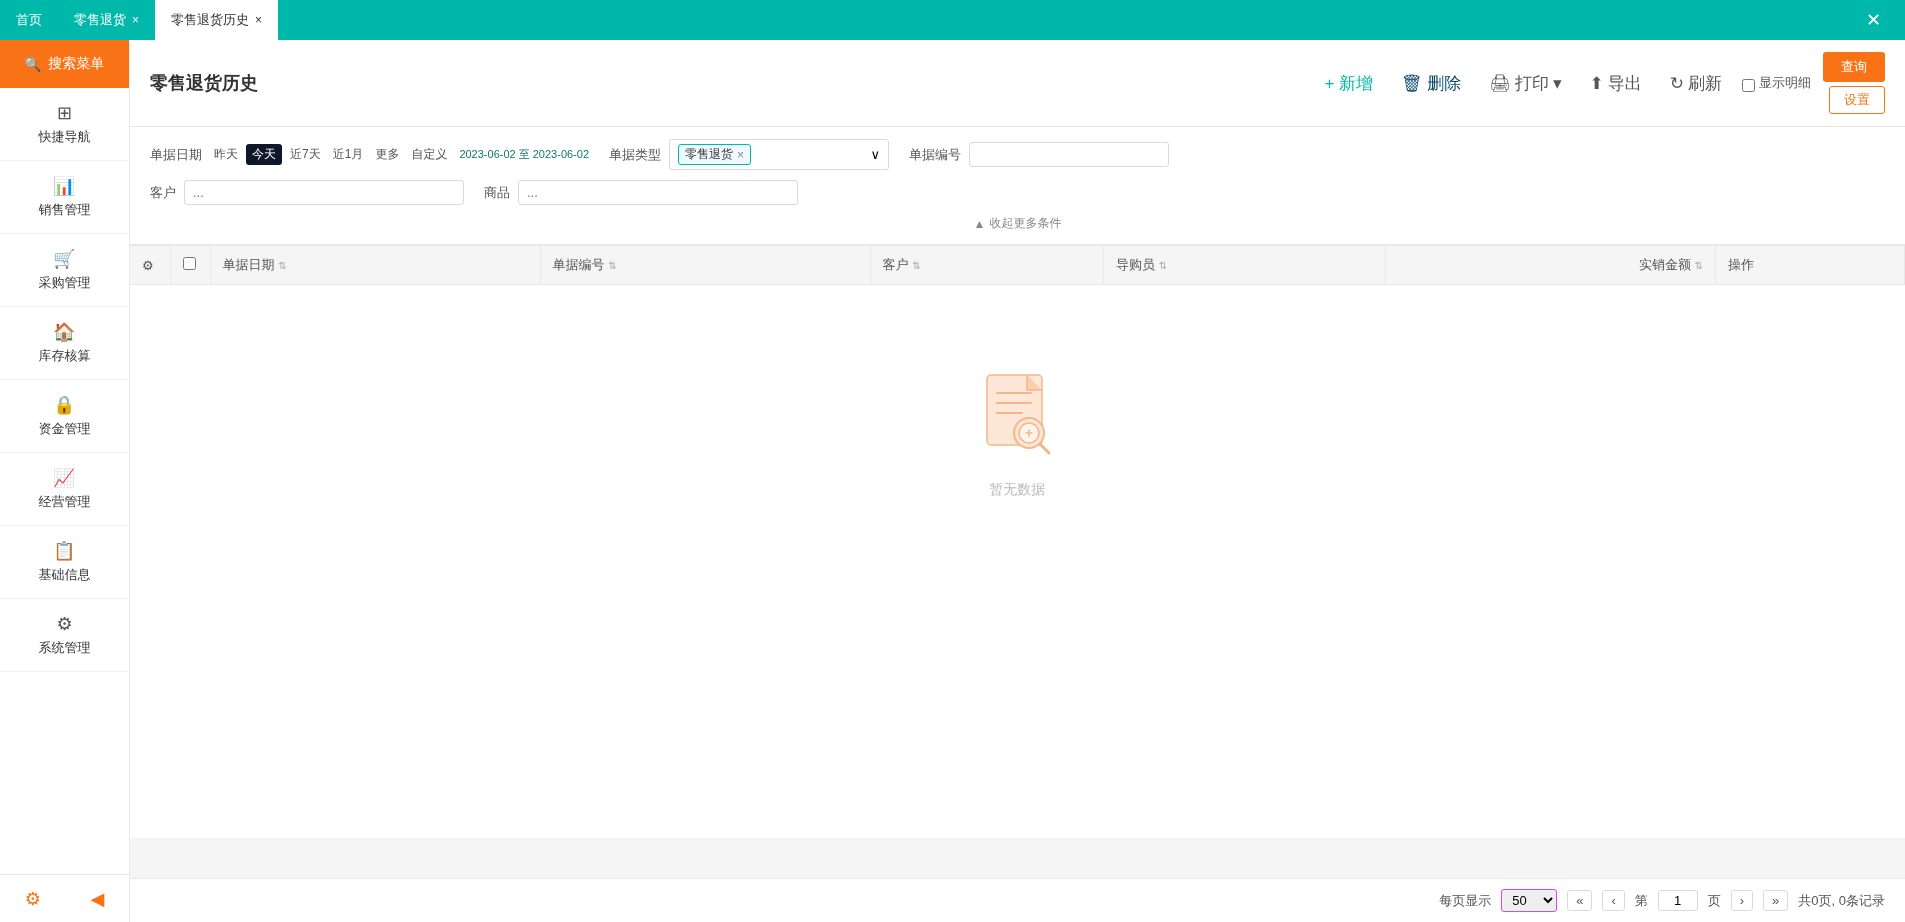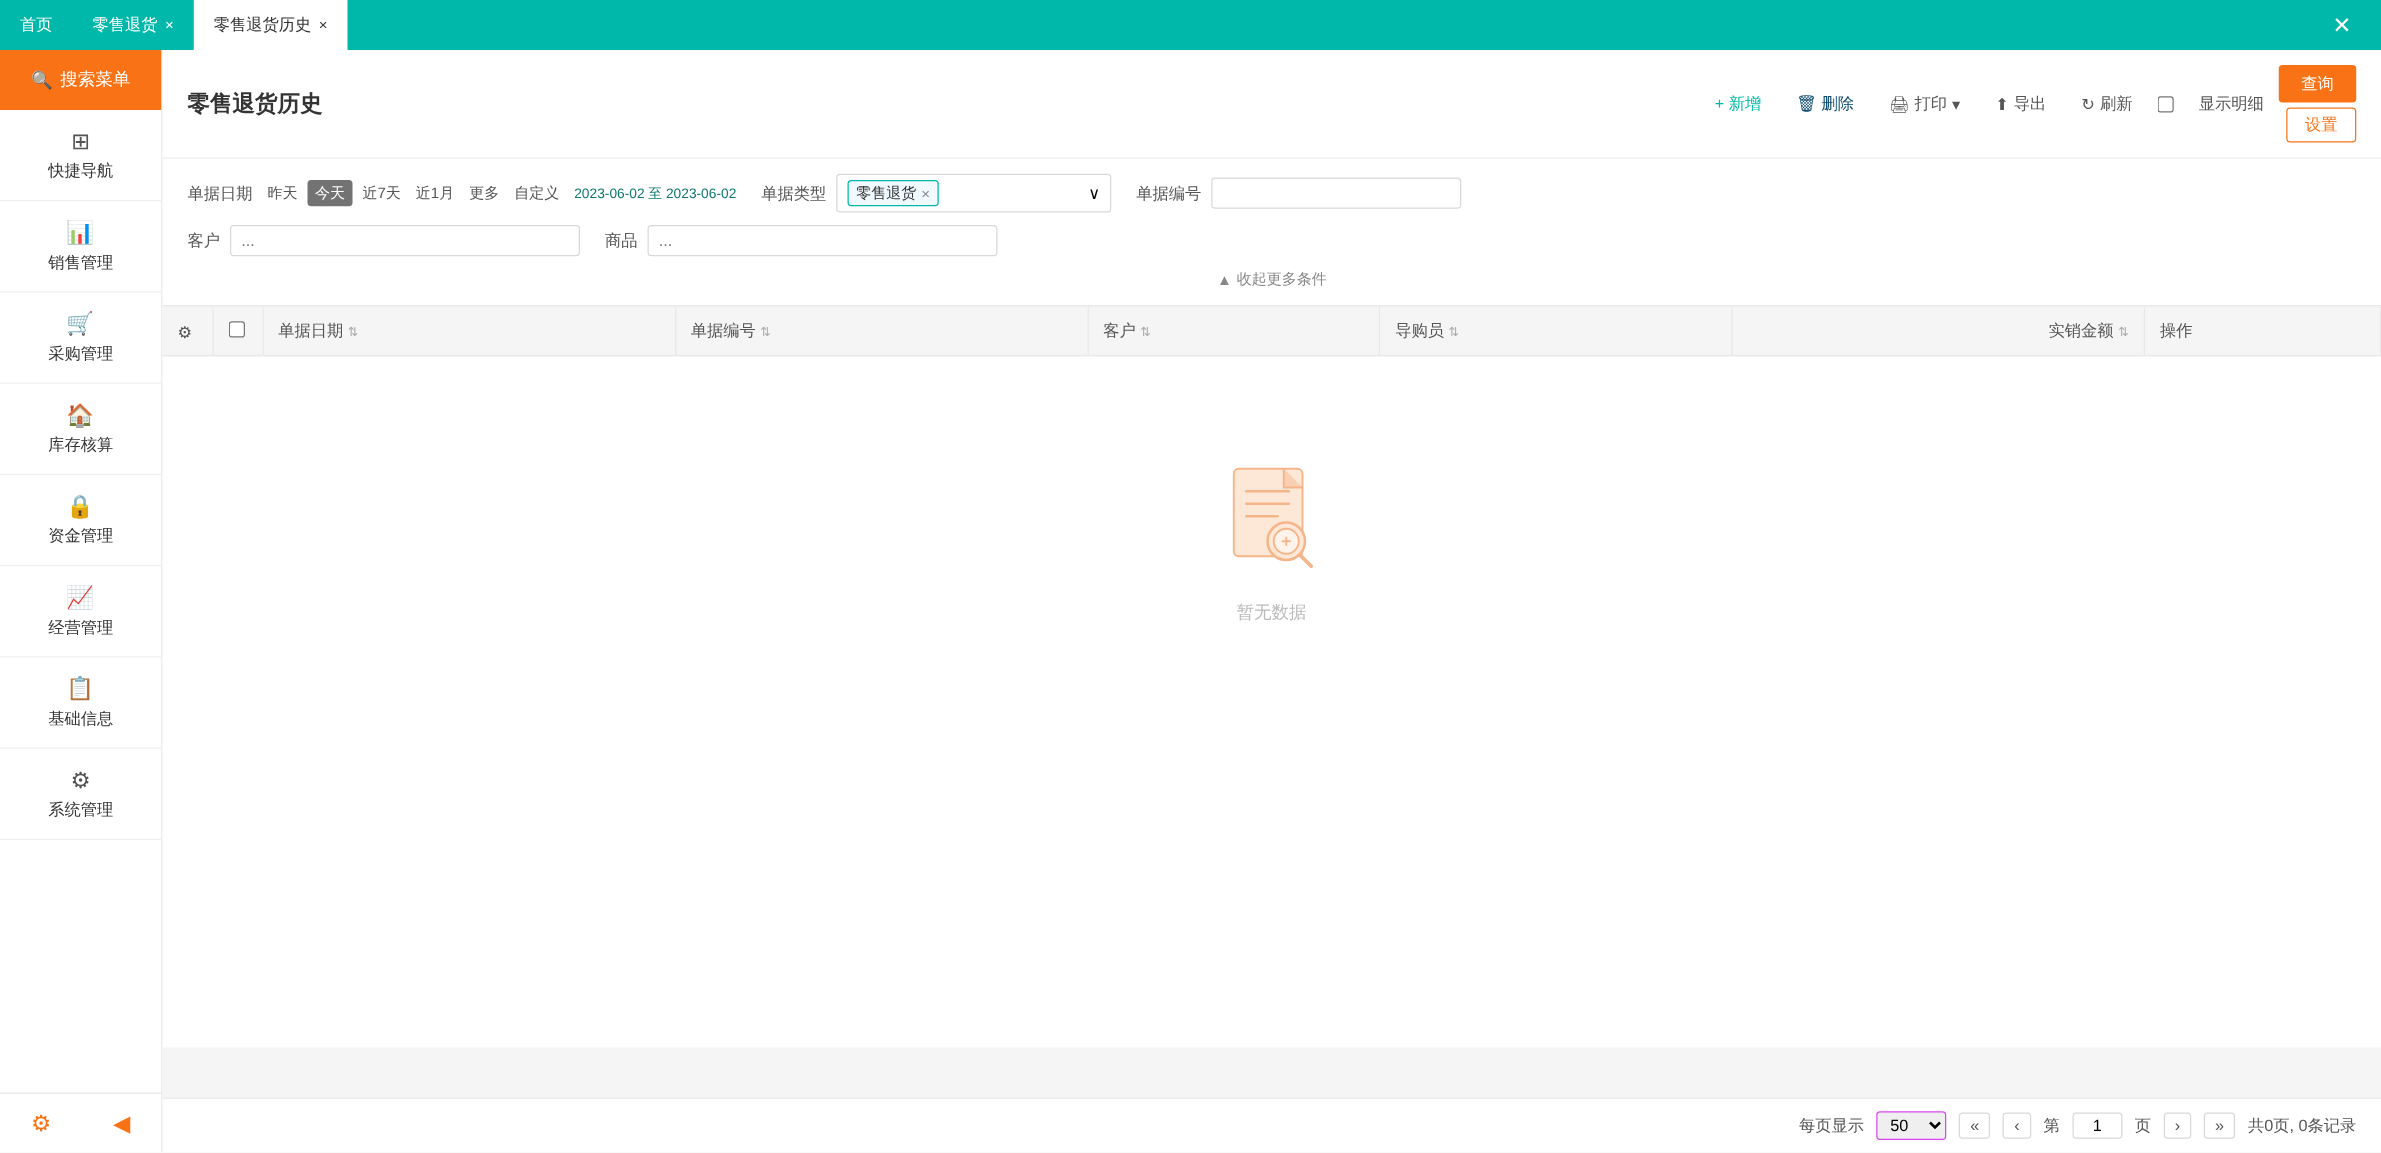--- a/index.html
+++ b/index.html
@@ -146,21 +146,21 @@
     }
     .toolbar-buttons {
       display: flex;
       align-items: center;
       gap: 12px;
     }
     .toolbar-btn {
       display: flex;
       align-items: center;
       gap: 4px;
-      font-size: 13px;
+      font-size: 17px;
       color: #555;
       cursor: pointer;
       padding: 4px 8px;
       border-radius: 3px;
     }
     .toolbar-btn.new { color: #00b8a9; }
     .toolbar-btn.delete { color: #0c4a6e; }
     .btn-query {
       background: #f97316;
       color: #fff;
@@ -174,22 +174,22 @@
       background: #fff;
       color: #f97316;
       border: 1px solid #f97316;
       padding: 4px 14px;
       border-radius: 3px;
       cursor: pointer;
       font-size: 13px;
     }
     .checkbox-label {
       display: flex;
-      align-items: center;
-      gap: 20px;
+      align-items: flex-end;
+      gap: 4px;
       font-size: 13px;
       color: #555;
       cursor: pointer;
     }
 
     
     .filter-area {
       background: #fff;
       padding: 12px 20px;
       border-bottom: 1px solid #e8e8e8;
@@ -216,21 +216,21 @@
       align-items: center;
       gap: 4px;
     }
     .date-opt {
       font-size: 12px;
       color: #555;
       cursor: pointer;
       padding: 2px 4px;
     }
     .date-opt.active {
-      background: #737373;
+      background: #0f172a;
       color: #fff;
       border-radius: 3px;
       padding: 2px 6px;
     }
     .date-range {
       font-size: 11px;
       color: #0f766e;
     }
     .filter-input {
       border: 1px solid #d9d9d9;

